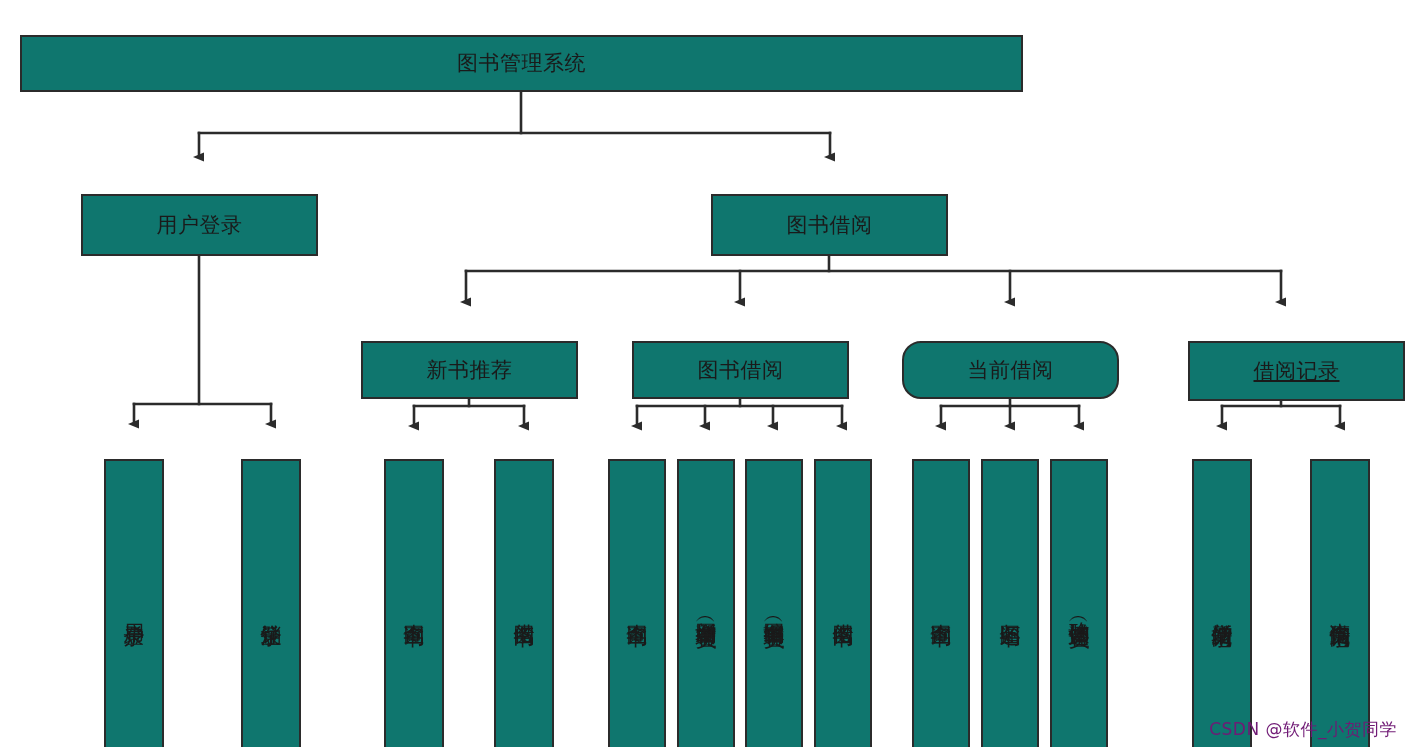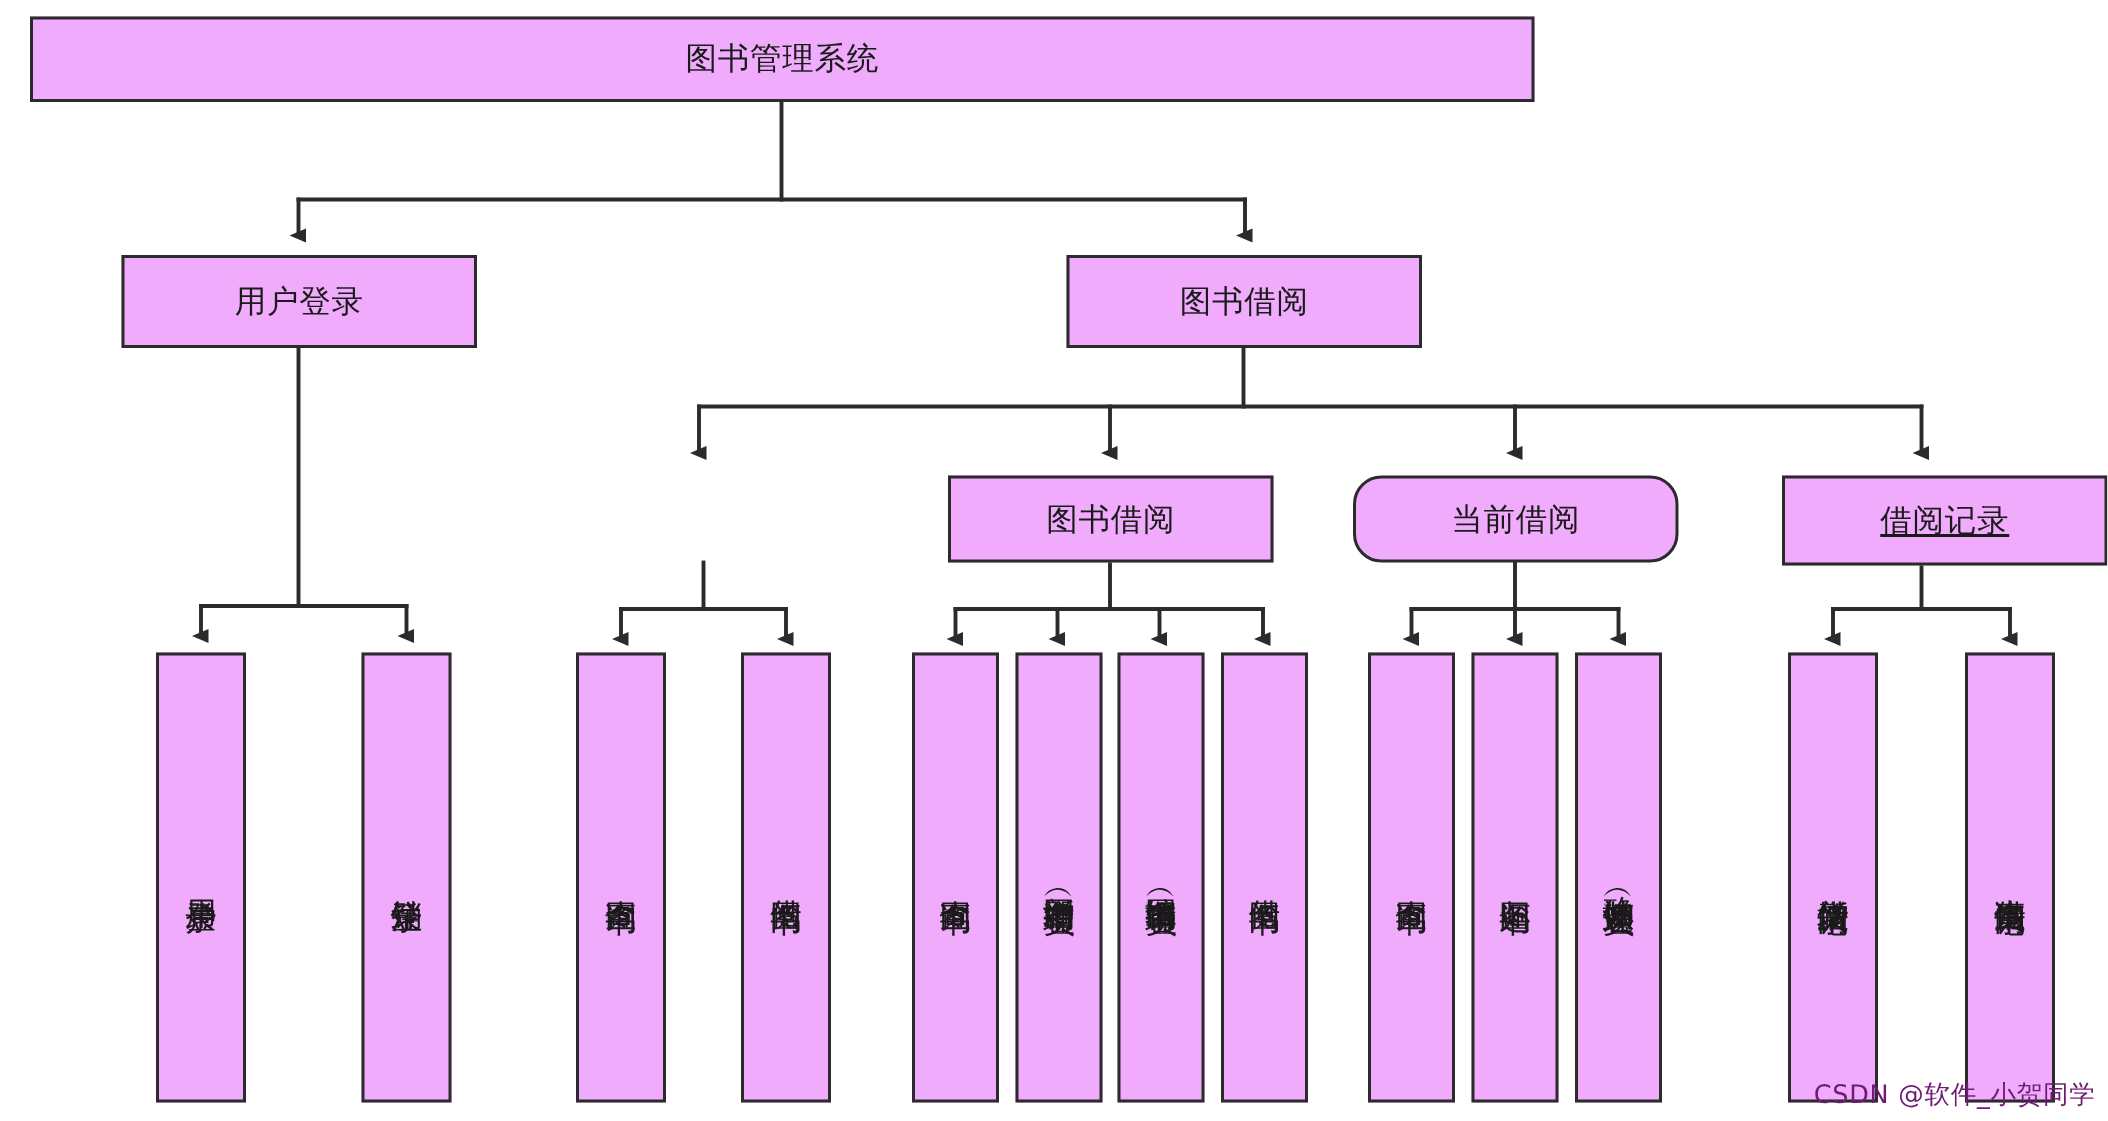--- a/index.html
+++ b/index.html
@@ -14,26 +14,27 @@
     position: relative;
     width: 1405px;
     height: 747px;
     background: #ffffff;
     overflow: hidden;
   }
   .node {
     position: absolute;
     box-sizing: border-box;
     border: 2px solid #2b2b2b;
-    background: #f0abfc;
+    background: #0f766e;
     display: flex;
     align-items: center;
     justify-content: center;
     color: #1a1a1a;
     z-index: 2;
+    margin-top: 24px;
   }
   .node-label {
     font-size: 21px;
     line-height: 1.25;
     letter-spacing: 0.5px;
     white-space: nowrap;
     color: #1a1a1a;
   }
   .node.leaf .node-label {
     writing-mode: vertical-rl;
@@ -129,20 +130,23 @@
   </div>
 
   <div class="node" style="left:81px; top:170px; width:237px; height:62px;">
     <span class="node-label">用户登录</span>
   </div>
 
   <div class="node" style="left:711px; top:170px; width:237px; height:62px;">
     <span class="node-label">图书借阅</span>
   </div>
 
+  <div class="node" style="left:361px; top:317px; width:217px; height:58px;">
+    <span class="node-label">新书推荐</span>
+  </div>
 
   <div class="node" style="left:632px; top:317px; width:217px; height:58px;text-align:right;">
     <span class="node-label">图书借阅</span>
   </div>
 
   <div class="node" style="left:902px; top:317px; width:217px; height:58px;border-radius:19px;">
     <span class="node-label">当前借阅</span>
   </div>
 
   <div class="node" style="left:1188px; top:317px; width:217px; height:60px;text-decoration:underline;">

